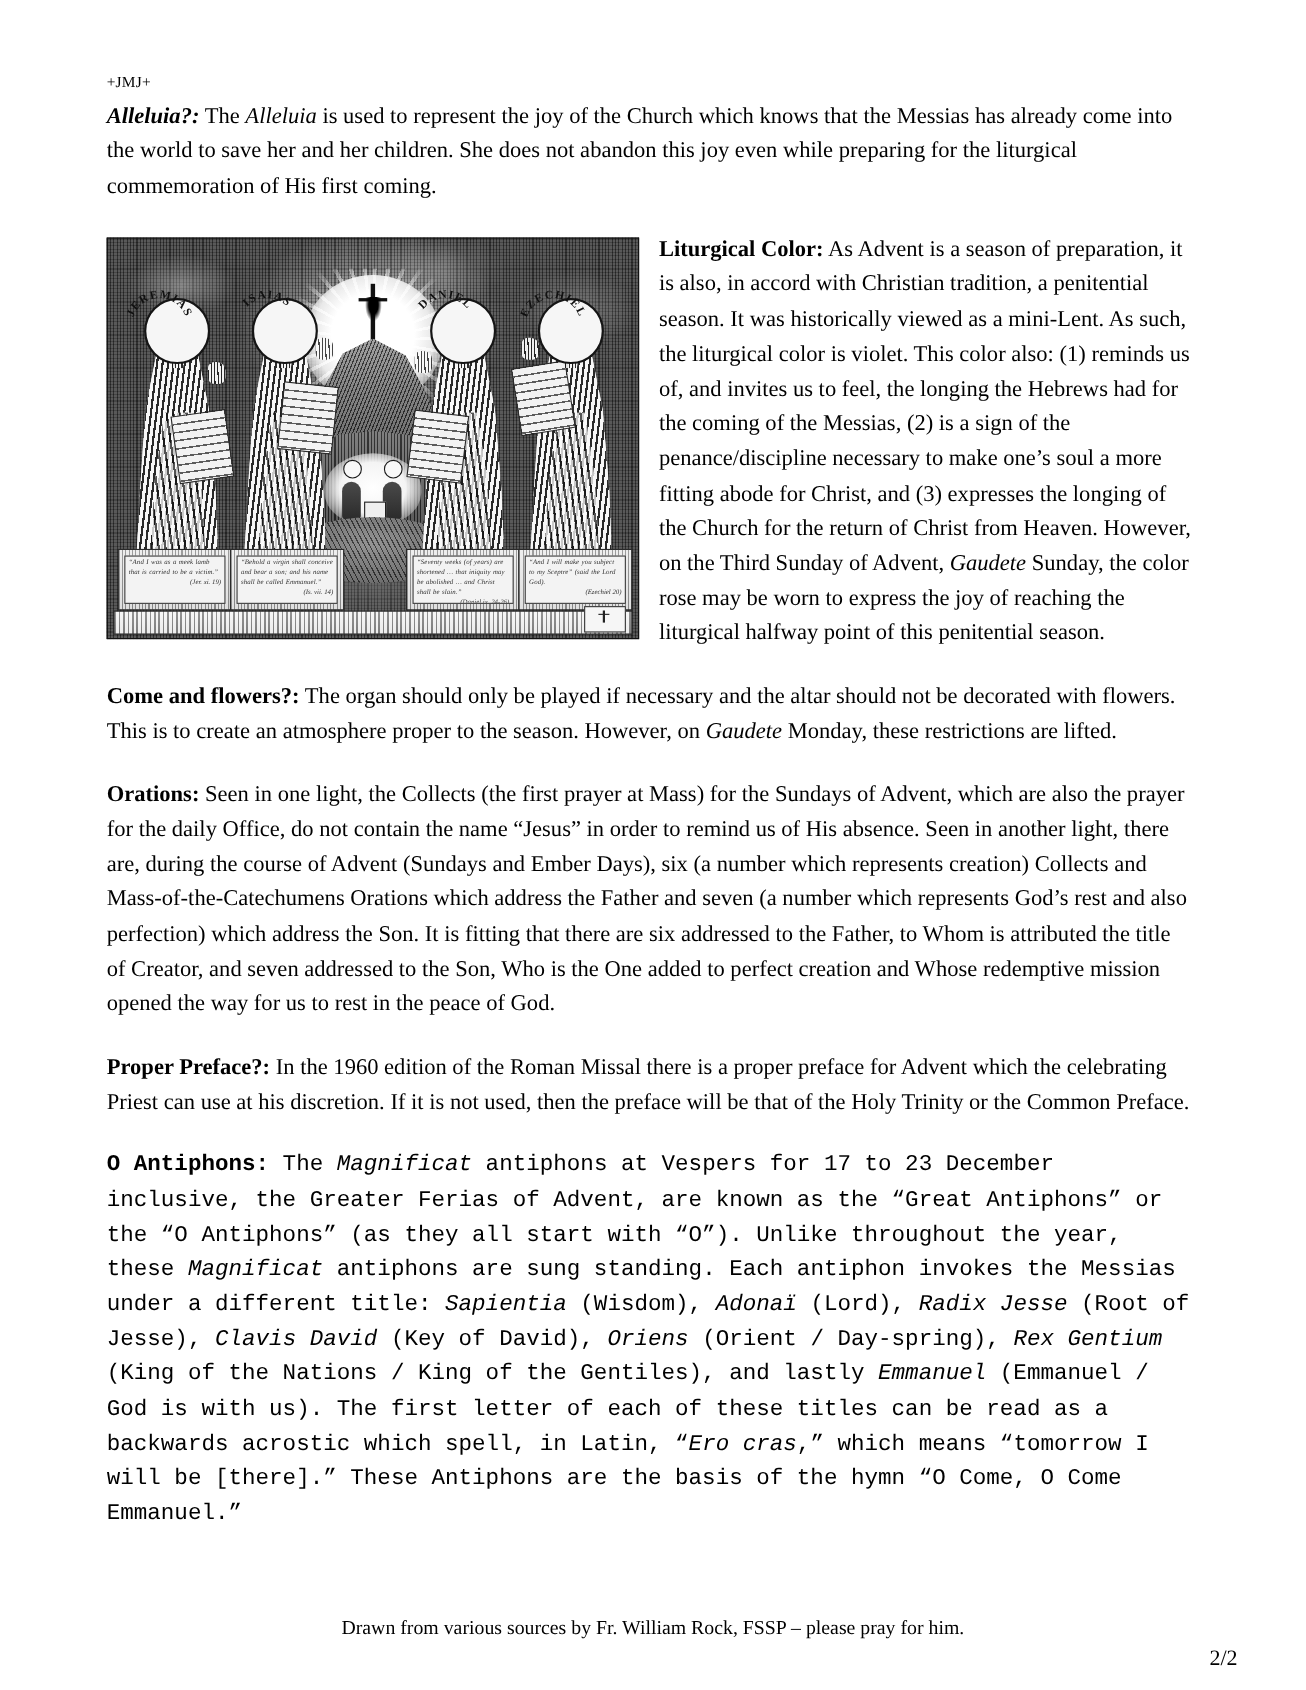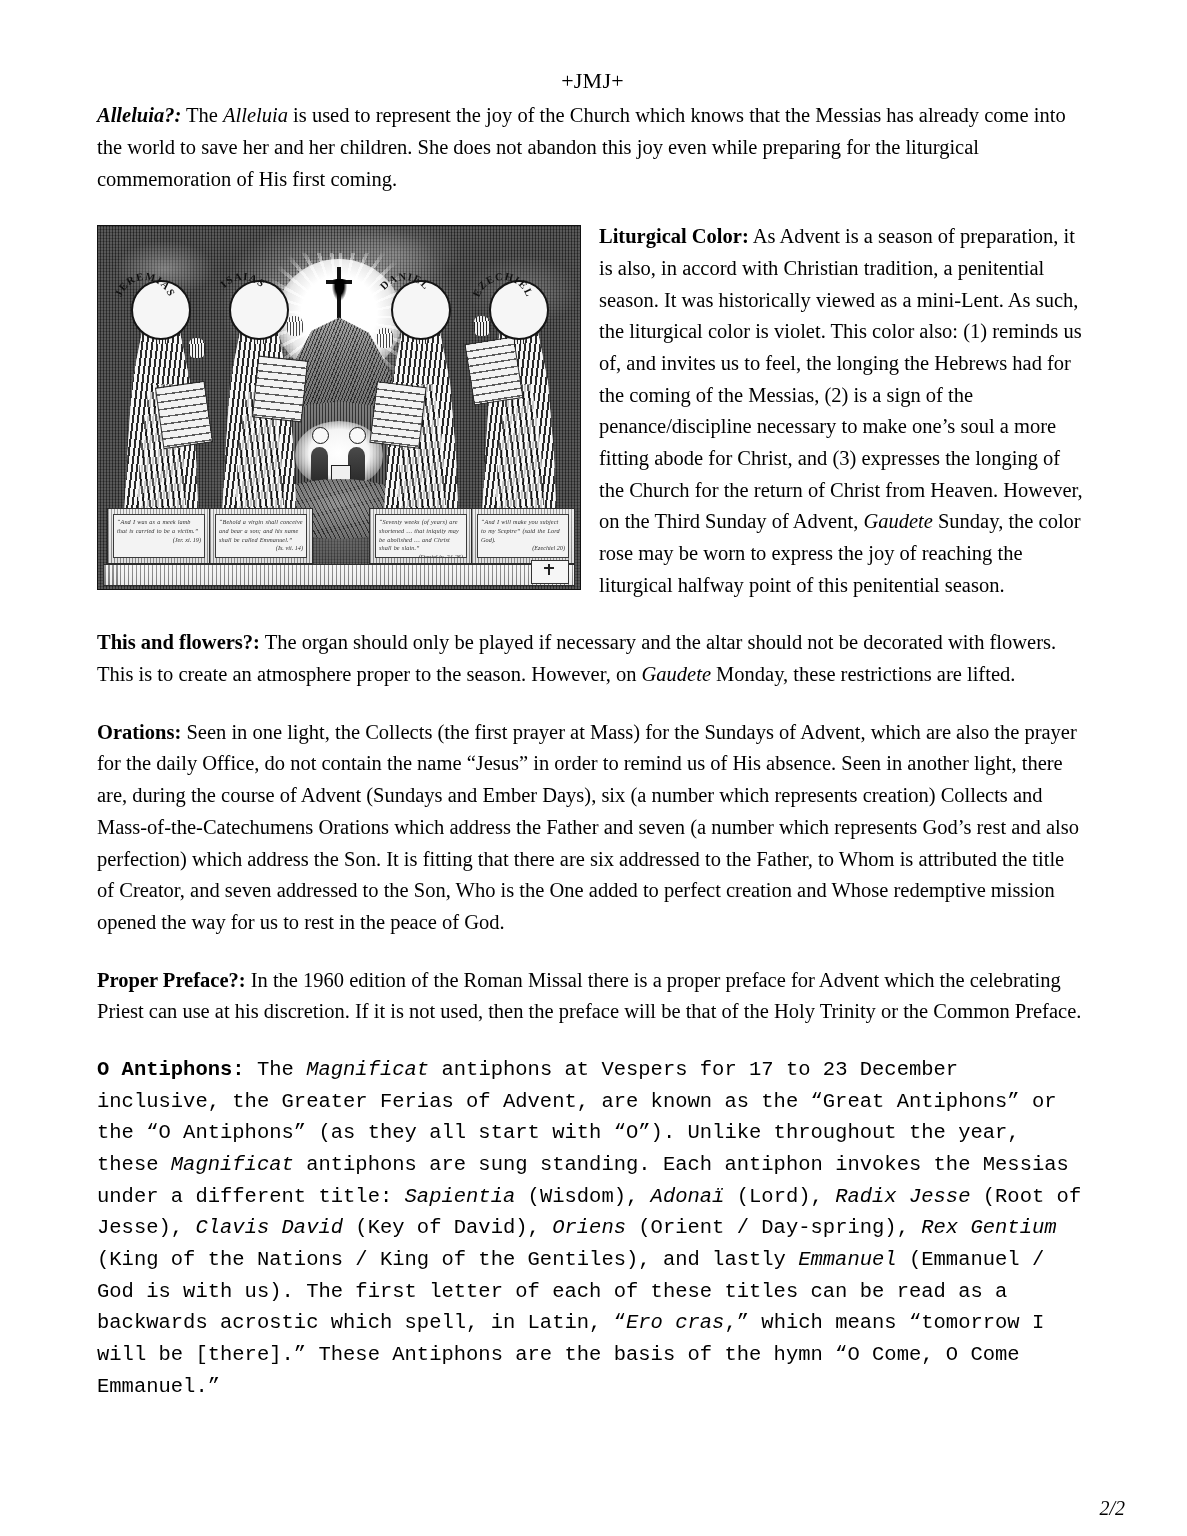--- a/index.html
+++ b/index.html
@@ -26,22 +26,22 @@
   }
 
   .content {
     position: absolute;
     left: 97px;
     top: 68px;
     width: 991px;
   }
 
   .jmj {
-    text-align: center;
-    font-size: 22px;
+    text-align: left;
+    font-size: 14px;
     letter-spacing: 0.2px;
     margin: 0 0 6px 0;
     line-height: 1.2;
   }
 
   p.para {
     margin: 0 5px 26px 0;
     font-size: 20.5px;
     line-height: 1.545;
     text-align: left;
@@ -441,21 +441,20 @@
     top: 1468px;
     text-align: center;
     font-size: 18px;
     line-height: 1.3;
   }
   .page-number {
     position: absolute;
     right: 62px;
     top: 1497px;
     font-size: 20px;
-    font-style: italic;
   }
   .clearer { clear: both; height: 0; }
 </style>
 </head>
 <body>
 
 <div class="page">
   <div class="content">
 
     <div class="jmj">+JMJ+</div>
@@ -594,31 +593,32 @@
       <div class="figure-border"></div>
     </div>
 
     <p class="para">
       <span class="lead">Liturgical Color:</span><span> As Advent is a season of preparation, it is also, in accord with Christian tradition, a penitential season.  It was historically viewed as a mini-Lent.  As such, the liturgical color is violet.  This color also: (1) reminds us of, and invites us to feel, the longing the Hebrews had for the coming of the Messias, (2) is a sign of the penance/discipline necessary to make one’s soul a more fitting abode for Christ, and (3) expresses the longing of the Church for the return of Christ from Heaven.  However, on the Third Sunday of Advent, </span><span class="it">Gaudete</span><span> Sunday, the color rose may be worn to express the joy of reaching the liturgical halfway point of this penitential season.</span>
     </p>
 
     <div class="clearer"></div>
 
     <p class="para">
-      <span class="lead">This and flowers?:</span><span> The organ should only be played if necessary and the altar should not be decorated with flowers.  This is to create an atmosphere proper to the season.  However, on </span><span class="it">Gaudete</span><span> Monday, these restrictions are lifted.</span>
+      <span class="lead">Come and flowers?:</span><span> The organ should only be played if necessary and the altar should not be decorated with flowers.  This is to create an atmosphere proper to the season.  However, on </span><span class="it">Gaudete</span><span> Monday, these restrictions are lifted.</span>
     </p>
 
     <p class="para">
       <span class="lead">Orations:</span><span> Seen in one light, the Collects (the first prayer at Mass) for the Sundays of Advent, which are also the prayer for the daily Office, do not contain the name “Jesus” in order to remind us of His absence.  Seen in another light, there are, during the course of Advent (Sundays and Ember Days), six (a number which represents creation) Collects and Mass-of-the-Catechumens Orations which address the Father and seven (a number which represents God’s rest and also perfection) which address the Son.  It is fitting that there are six addressed to the Father, to Whom is attributed the title of Creator, and seven addressed to the Son, Who is the One added to perfect creation and Whose redemptive mission opened the way for us to rest in the peace of God.</span>
     </p>
 
     <p class="para">
       <span class="lead">Proper Preface?:</span><span> In the 1960 edition of the Roman Missal there is a proper preface for Advent which the celebrating Priest can use at his discretion.  If it is not used, then the preface will be that of the Holy Trinity or the Common Preface.</span>
     </p>
 
     <p class="para tight">
       <span class="lead">O Antiphons:</span><span> The </span><span class="it">Magnificat</span><span> antiphons at Vespers for 17 to 23 December inclusive, the Greater Ferias of Advent, are known as the “Great Antiphons” or the “O Antiphons” (as they all start with “O”).  Unlike throughout the year, these </span><span class="it">Magnificat</span><span> antiphons are sung standing.  Each antiphon invokes the Messias under a different title: </span><span class="it">Sapientia</span><span> (Wisdom), </span><span class="it">Adonaï</span><span> (Lord), </span><span class="it">Radix Jesse</span><span> (Root of Jesse), </span><span class="it">Clavis David</span><span> (Key of David), </span><span class="it">Oriens</span><span> (Orient / Day-spring), </span><span class="it">Rex Gentium</span><span> (King of the Nations / King of the Gentiles), and lastly </span><span class="it">Emmanuel</span><span> (Emmanuel / God is with us).  The first letter of each of these titles can be read as a backwards acrostic which spell, in Latin, “</span><span class="it">Ero cras</span><span>,” which means “tomorrow I will be [there].”  These Antiphons are the basis of the hymn “O Come, O Come Emmanuel.”</span>
     </p>
 
   </div>
 
+  <div class="footer-note">Drawn from various sources by Fr. William Rock, FSSP – please pray for him.</div>
   <div class="page-number">2/2</div>
 </div>
 
 </body></html>

